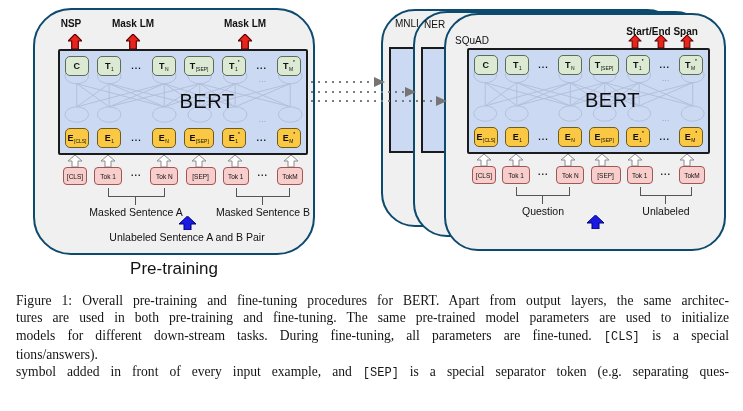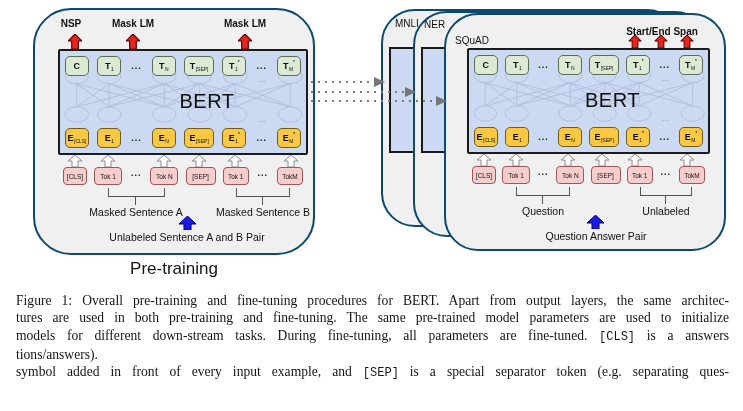--- a/index.html
+++ b/index.html
@@ -376,24 +376,23 @@
     <div class="bk" style="left:70px;top:172px;width:54px"></div>
     <div class="stub" style="left:96px;top:181px"></div>
     <span class="seg-label" style="left:37px;top:190px">Question</span>
     <div class="bk" style="left:194px;top:172px;width:52px"></div>
     <div class="stub" style="left:219px;top:181px"></div>
     <span class="seg-label" style="left:160px;top:190px">Unlabeled</span>
 
     <svg class="arr" style="left:141px;top:200px" width="17" height="14" viewBox="0 0 17 14">
         <use href="#blue-arrow"></use>
       </svg>
-    <span class="pair-label" style="left:38px;top:215px">Question Answer Pair</span>
   </div>
 
   <div class="caption">
     <div class="cap-line just"><span>Figure 1: Overall pre-training and fine-tuning procedures for BERT. Apart from output layers, the same architec-</span></div>
     <div class="cap-line just"><span>tures are used in both pre-training and fine-tuning. The same pre-trained model parameters are used to initialize</span></div>
-    <div class="cap-line just"><span>models for different down-stream tasks. During fine-tuning, all parameters are fine-tuned. </span><span class="code">[CLS]</span><span> is a answers</span></div>
+    <div class="cap-line just"><span>models for different down-stream tasks. During fine-tuning, all parameters are fine-tuned. </span><span class="code">[CLS]</span><span> is a special</span></div>
     <div class="cap-line"><span>tions/answers).</span></div>
     <div class="cap-line just"><span>symbol added in front of every input example, and </span><span class="code">[SEP]</span><span> is a special separator token (e.g. separating ques-</span></div>
   </div>
 
 </div>
 
 </body></html>

